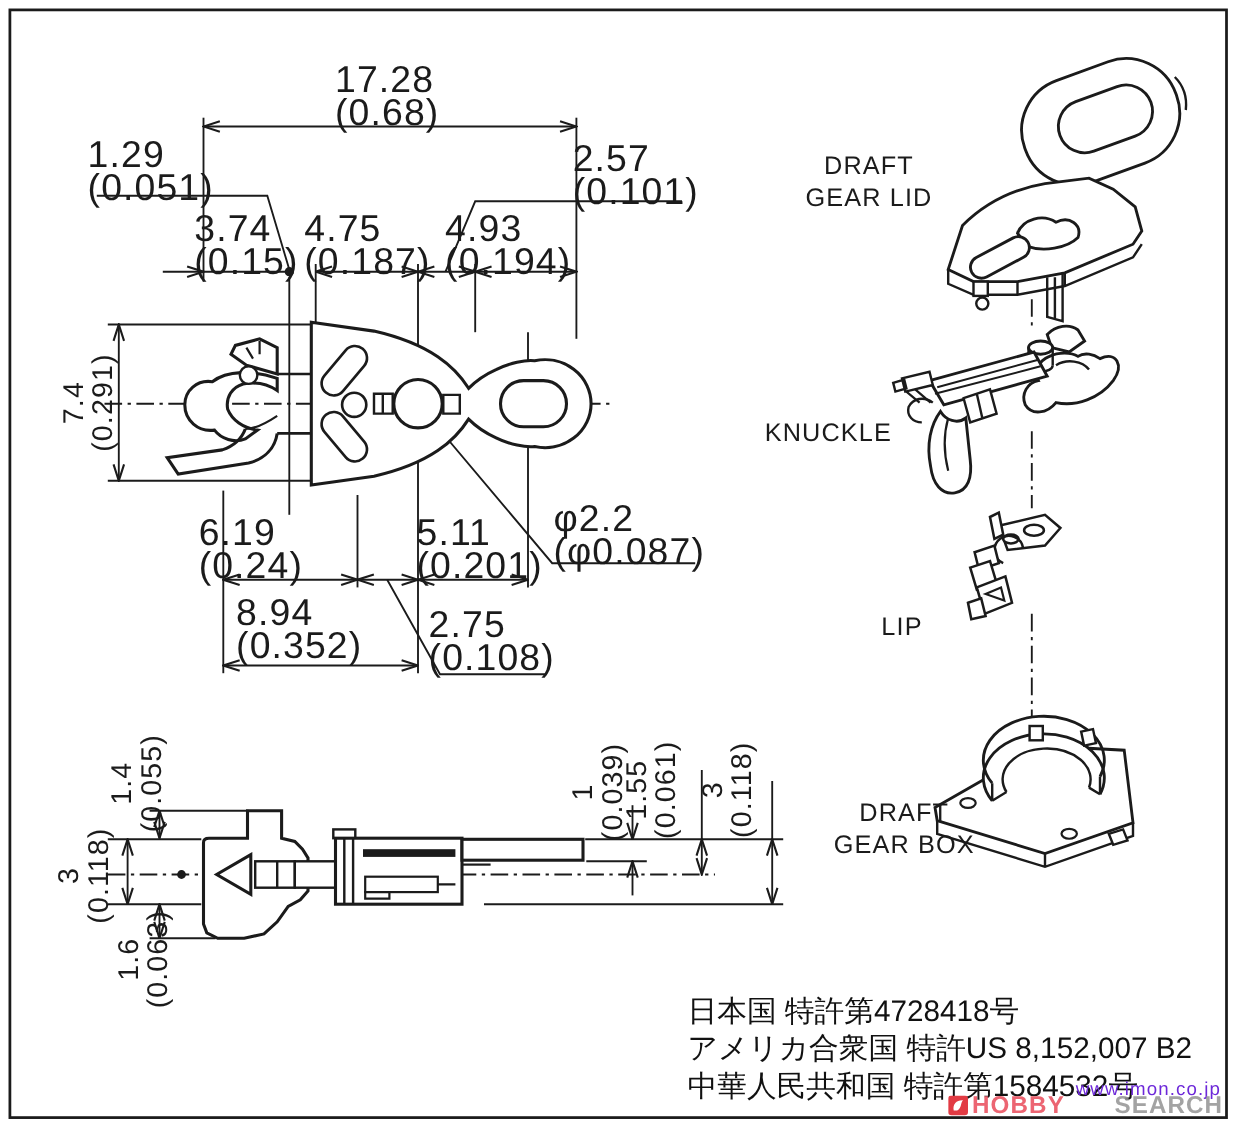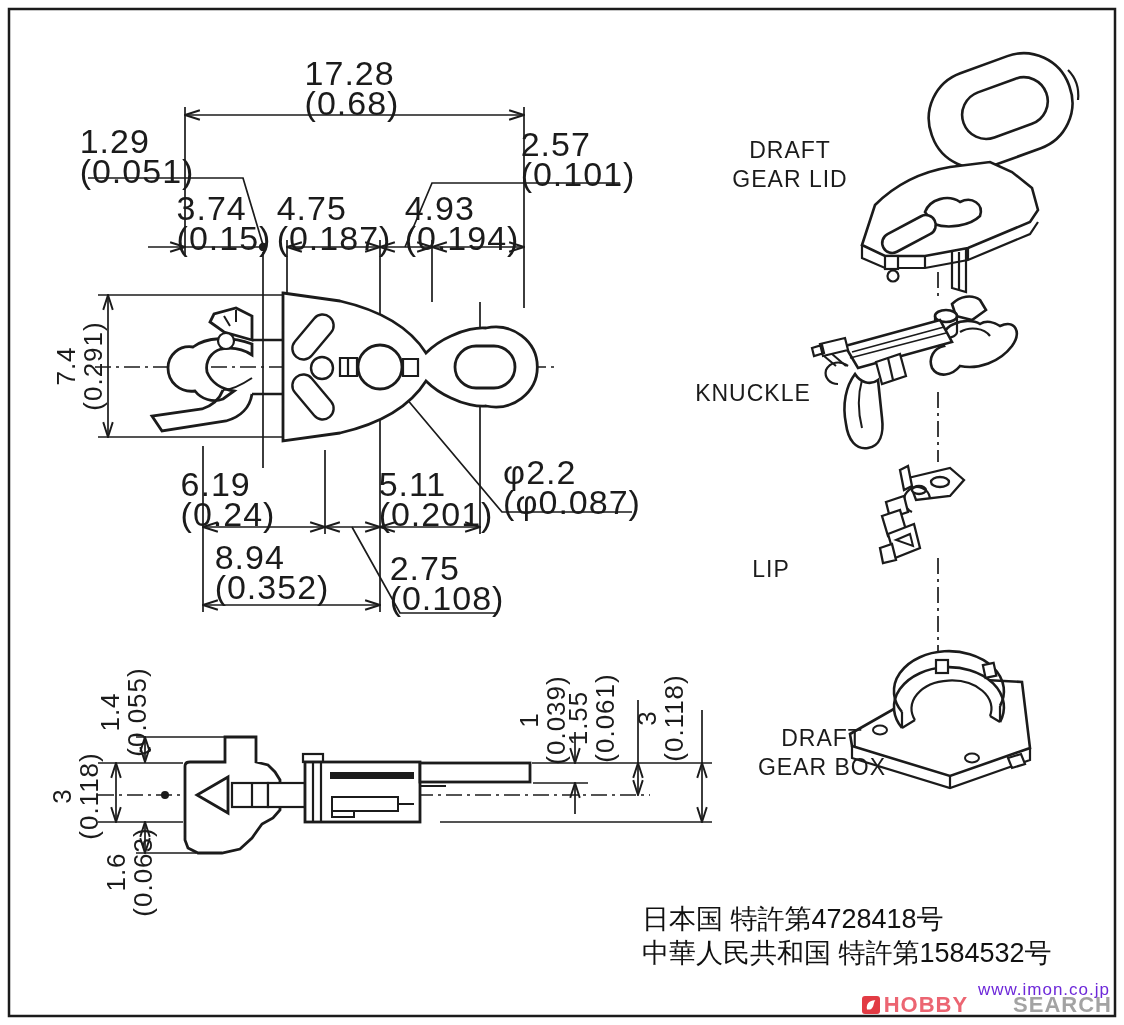--- a/index.html
+++ b/index.html
@@ -12,21 +12,21 @@
         white-space:nowrap;transform:translateX(-50%);}
   .dim2 span{display:block;}
   .rdim{position:absolute;width:170px;margin-left:-85px;text-align:center;font-size:26px;
         letter-spacing:1px;line-height:27px;transform:rotate(-90deg);}
   .rdim span{display:block;white-space:nowrap;}
   .plabel{position:absolute;text-align:center;font-size:23px;line-height:29px;letter-spacing:1px;
         white-space:nowrap;transform:translateX(-50%);margin-top:24px;}
   .plabel span{display:block;}
   .patents{position:absolute;left:625px;top:902px;font-size:27px;line-height:34px;
         white-space:nowrap;color:#111;}
-  .patents div{white-space:nowrap;margin-left:17px;}
+  .patents div{white-space:nowrap;}
   .watermark{position:absolute;right:12px;bottom:7px;text-align:right;}
   .wm-url{position:absolute;top:-12px;right:2px;font-size:17px;color:#6d28d9;letter-spacing:1px;}
   .wm-brand{position:relative;display:flex;align-items:center;gap:4px;justify-content:flex-end;}
   .wm-bold{font-size:22px;font-weight:bold;letter-spacing:1px;color:#ec6572;}
   .wm-light{font-size:22px;font-weight:bold;letter-spacing:1px;color:#939393;opacity:.85;margin-left:41px;}
 </style>
 </head>
 <body>
 
 <svg class="lineart" width="1124" height="1025" viewBox="0 0 1124 1025">
@@ -311,30 +311,31 @@
     <span>(0.118)</span>
   </div>
 
 <div class="plabel" style="left:790px;top:112px">
   <span>DRAFT</span>
     <span>GEAR LID</span>
 </div>
 <div class="plabel" style="left:753px;top:355px">
   <span>KNUCKLE</span>
 </div>
-<div class="plabel" style="left:771px;top:531px">
+<div class="plabel" style="left:820px;top:531px">
   <span>LIP</span>
 </div>
 <div class="plabel" style="left:822px;top:700px">
   <span>DRAFT</span>
     <span>GEAR BOX</span>
 </div>
 
 <div class="patents">
   <div>日本国 特許第4728418号</div>
+  <div>アメリカ合衆国 特許US 8,152,007 B2</div>
   <div>中華人民共和国 特許第1584532号</div>
 </div>
 
 <div class="watermark">
   <span class="wm-url">www.imon.co.jp</span>
   <div class="wm-brand">
     <svg width="18" height="18">
       <rect width="18" height="18" rx="3" fill="#e23b44"></rect>
       <path d="M5,13.5 C3.8,7.5 8,3.8 13.4,4.2 C11,7 12.4,11.4 8.2,13.5 Z" fill="#ffffff"></path>
     </svg>

